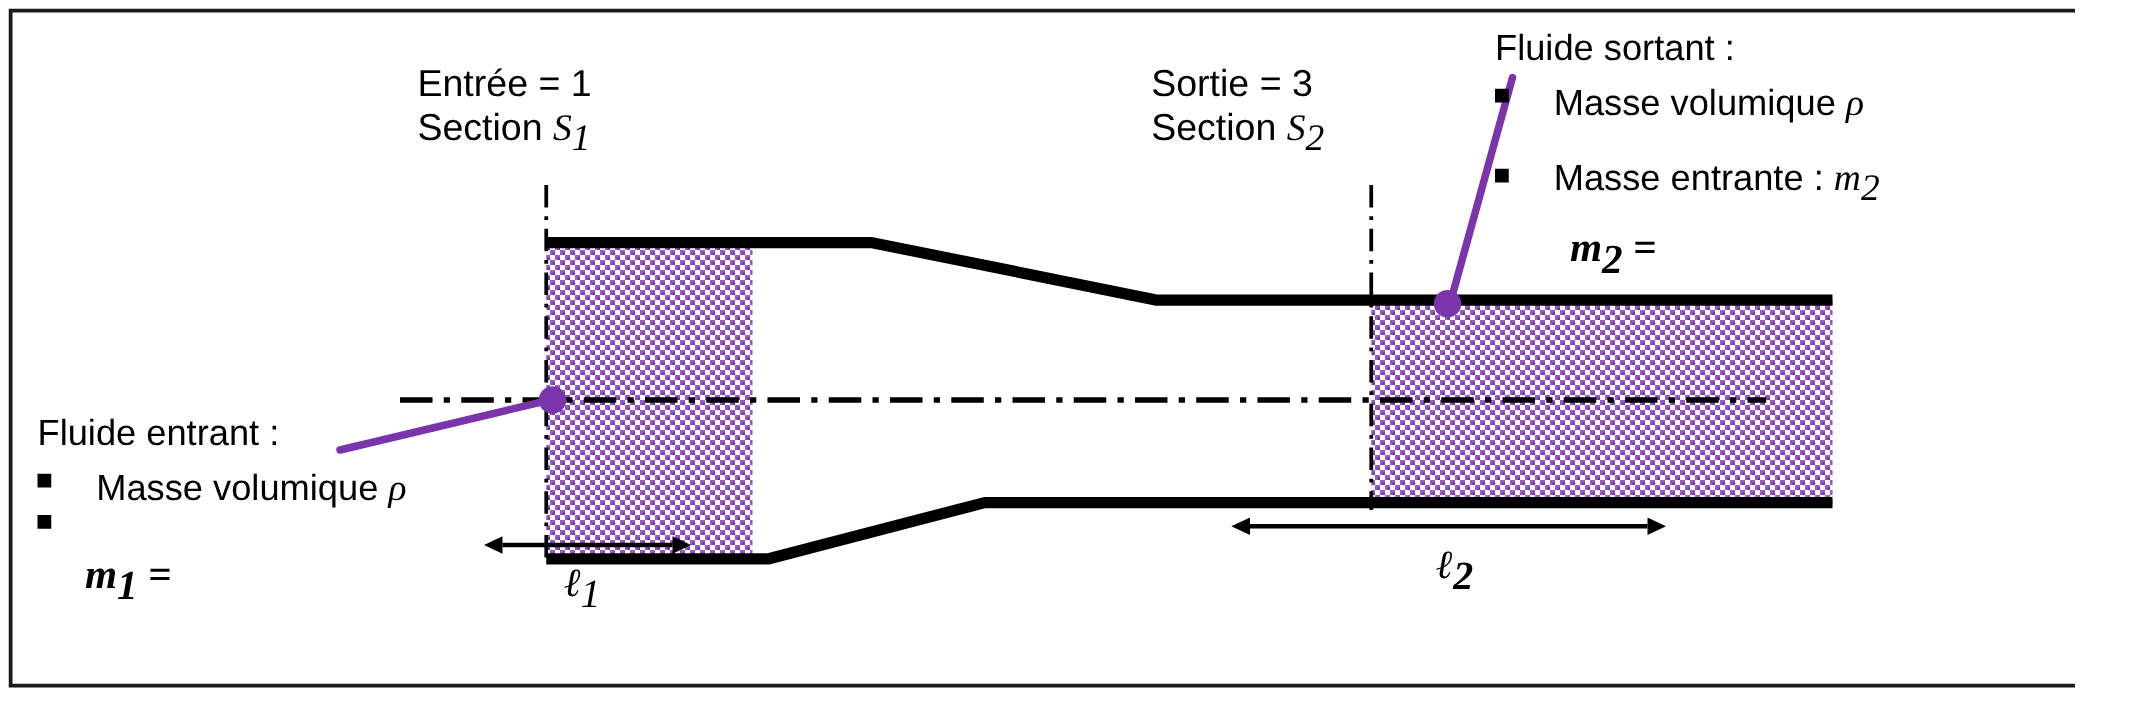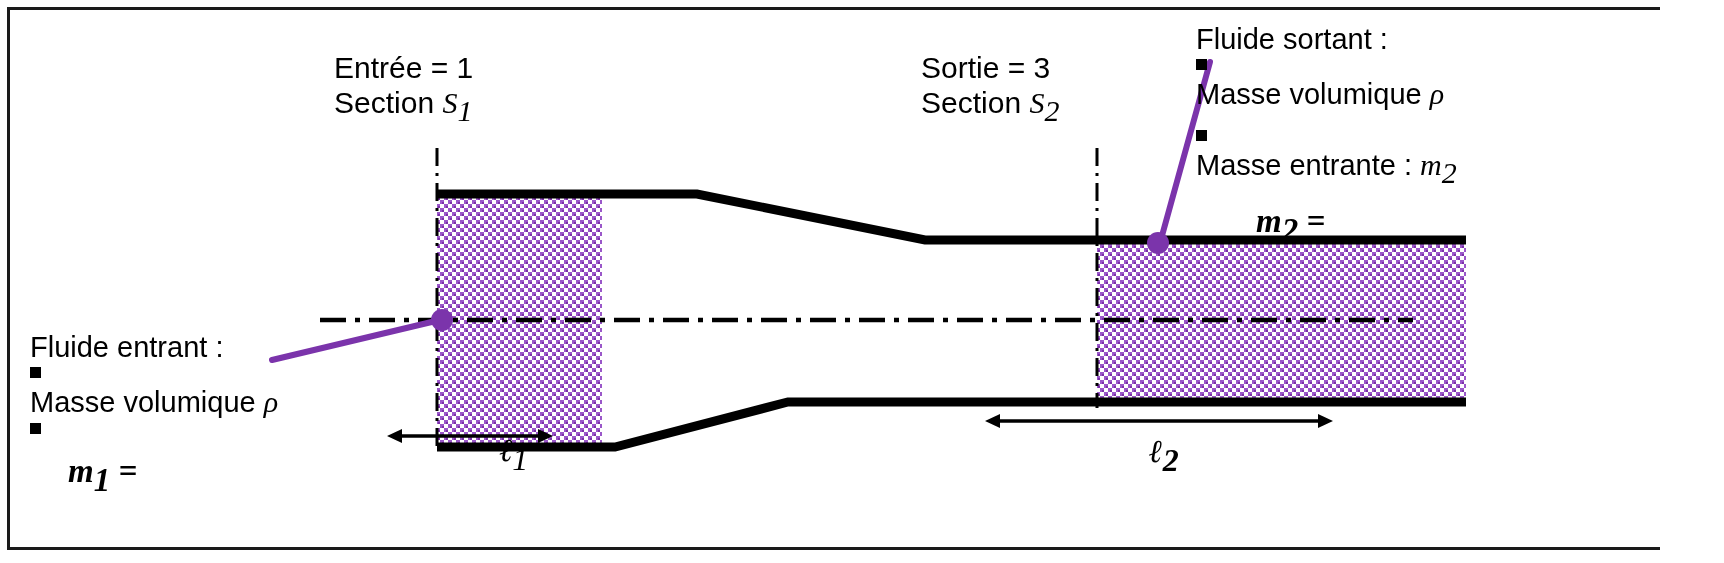--- a/index.html
+++ b/index.html
@@ -63,22 +63,21 @@
     font-weight: bold;
     font-size: 33px;
   }
   sub {
     font-size: 0.66em;
     vertical-align: -0.28em;
     font-style: italic;
   }
   .bullet-row {
     display: flex;
-    align-items: flex-start;
-    flex-direction: column;
+    align-items: center;
   }
   .sq-bullet {
     display: inline-block;
     width: 11px;
     height: 11px;
     background: #000000;
     margin-right: 36px;
     flex: none;
     position: relative;
     top: -6px;
@@ -170,20 +169,20 @@
     </div>
     <div class="bullet-row" style="margin-top:24px;">
       <span class="sq-bullet"></span>
       <span class="blk-item"><span>Masse entrante : </span><span class="mathvar">m</span><sub class="mathvar">2</sub></span>
     </div>
     <div style="margin-top:12px; margin-left:60px;">
       <span class="mathvar-bold">m</span><sub class="mathvar-bold">2</sub><span class="mathvar-bold"> =</span>
     </div>
   </div>
 
-  <div class="txt" style="left:451px; top:432px;margin-left:48px;">
+  <div class="txt" style="left:451px; top:448px;">
     <span class="ell">ℓ</span><sub class="ell">1</sub>
   </div>
   <div class="txt" style="left:1149px; top:433px;font-weight:bold;">
     <span class="ell">ℓ</span><sub class="ell">2</sub>
   </div>
 
 </div>
 
 </body></html>

